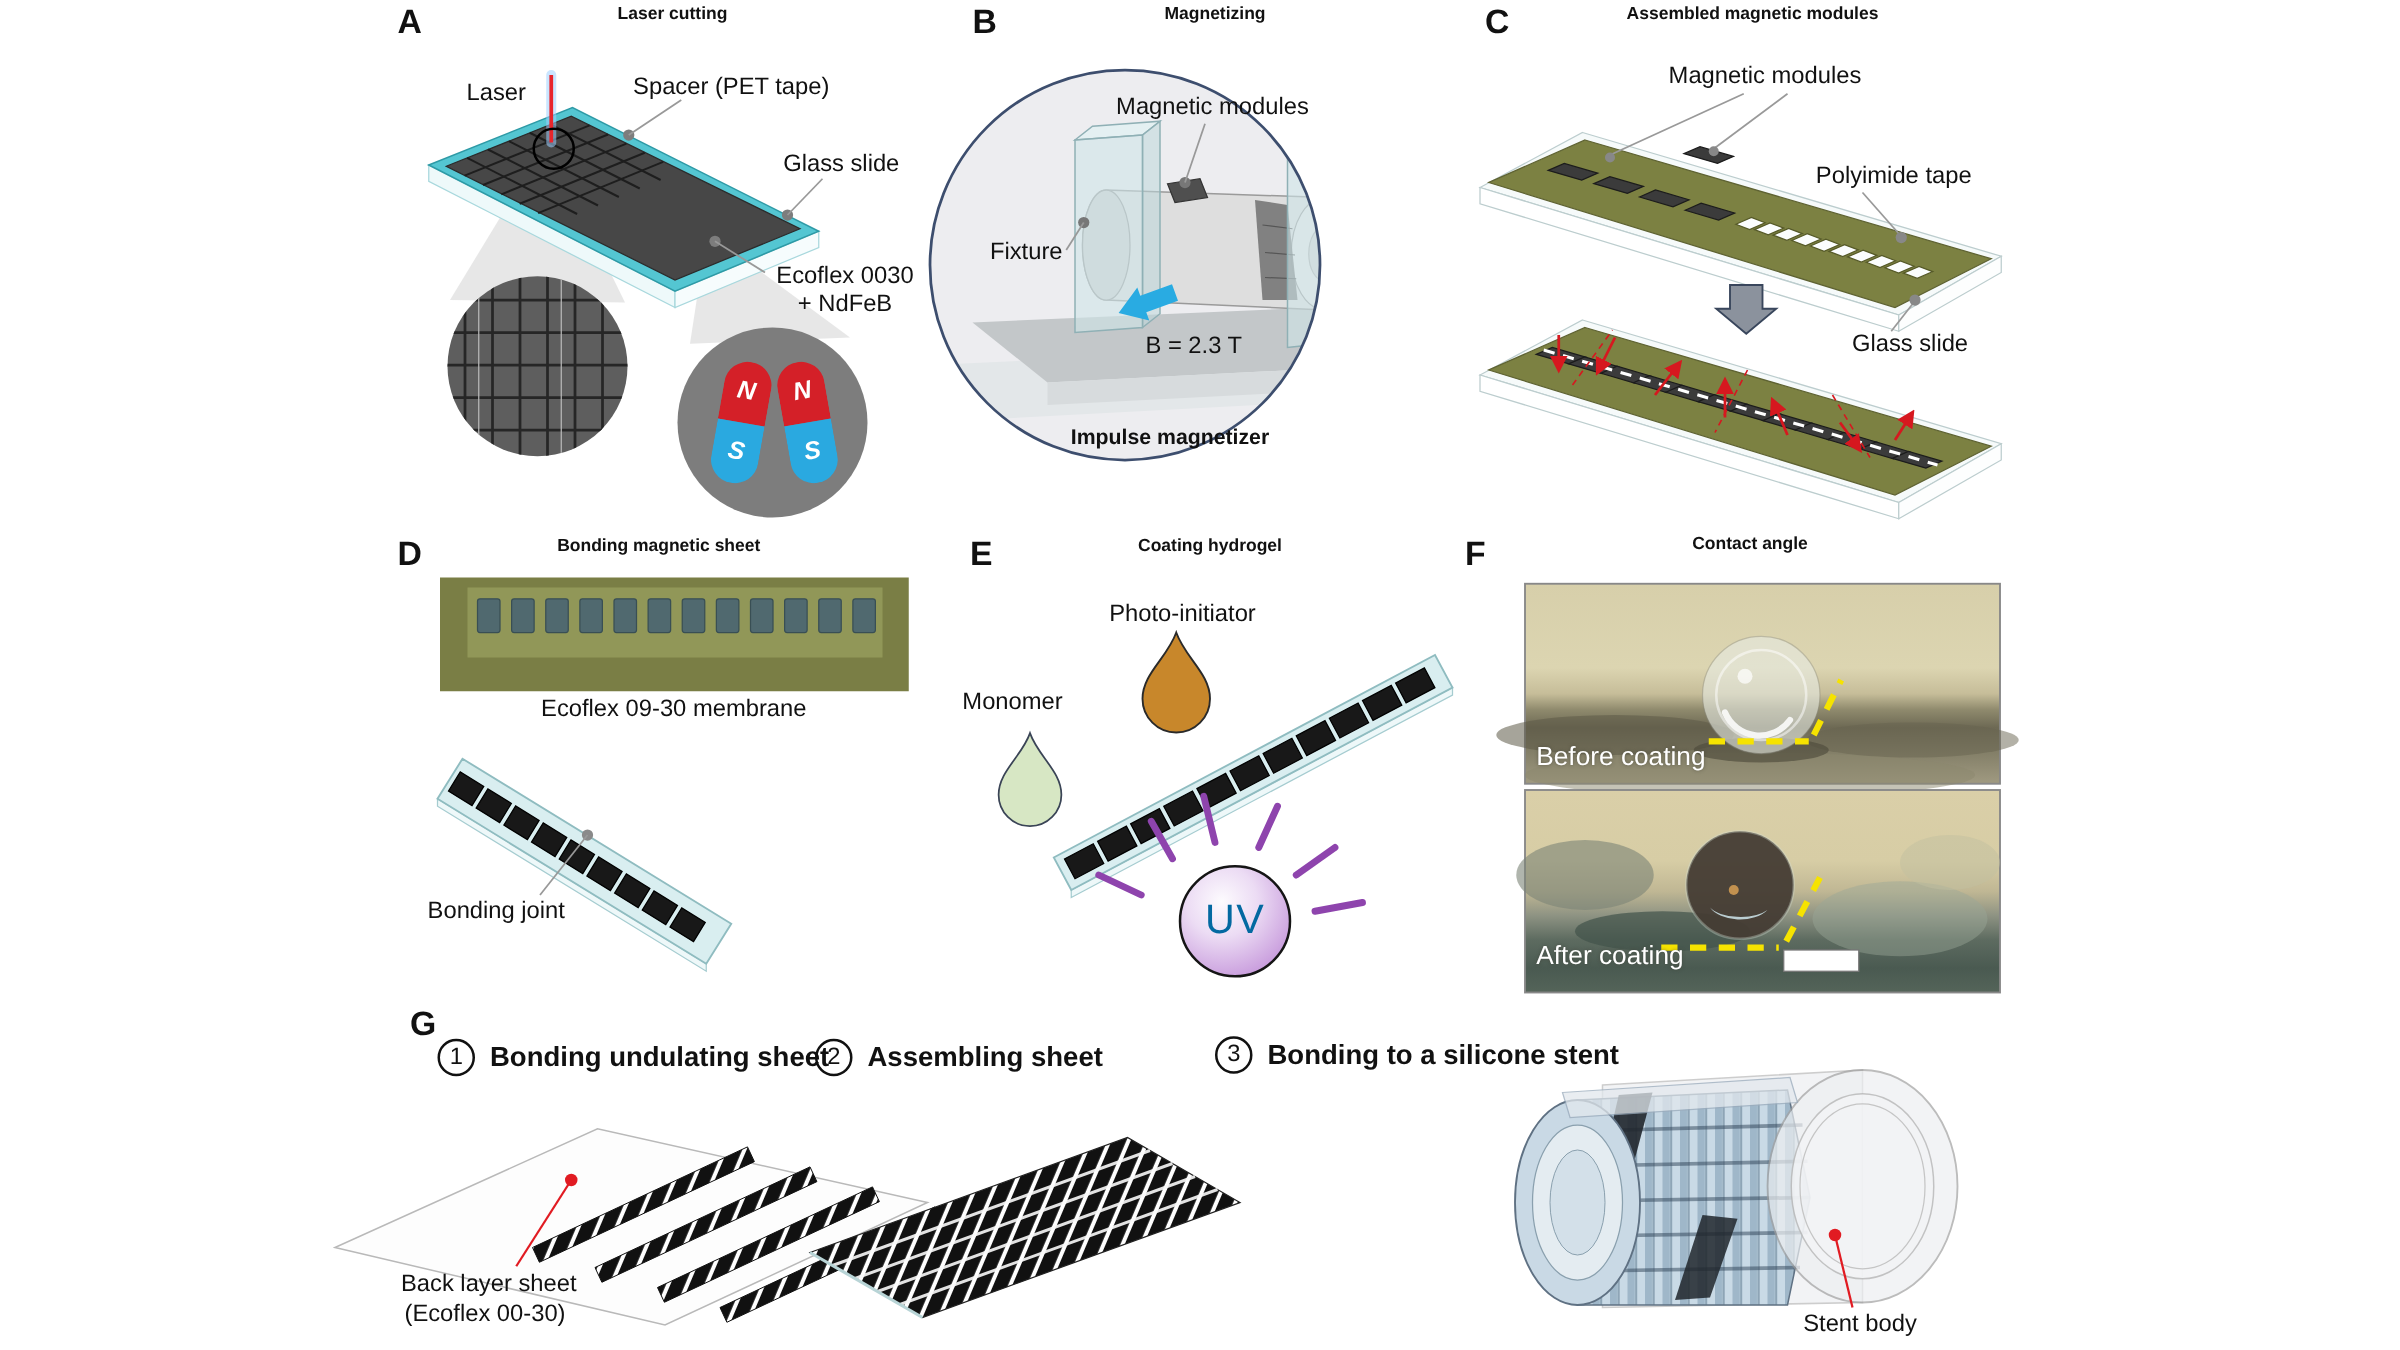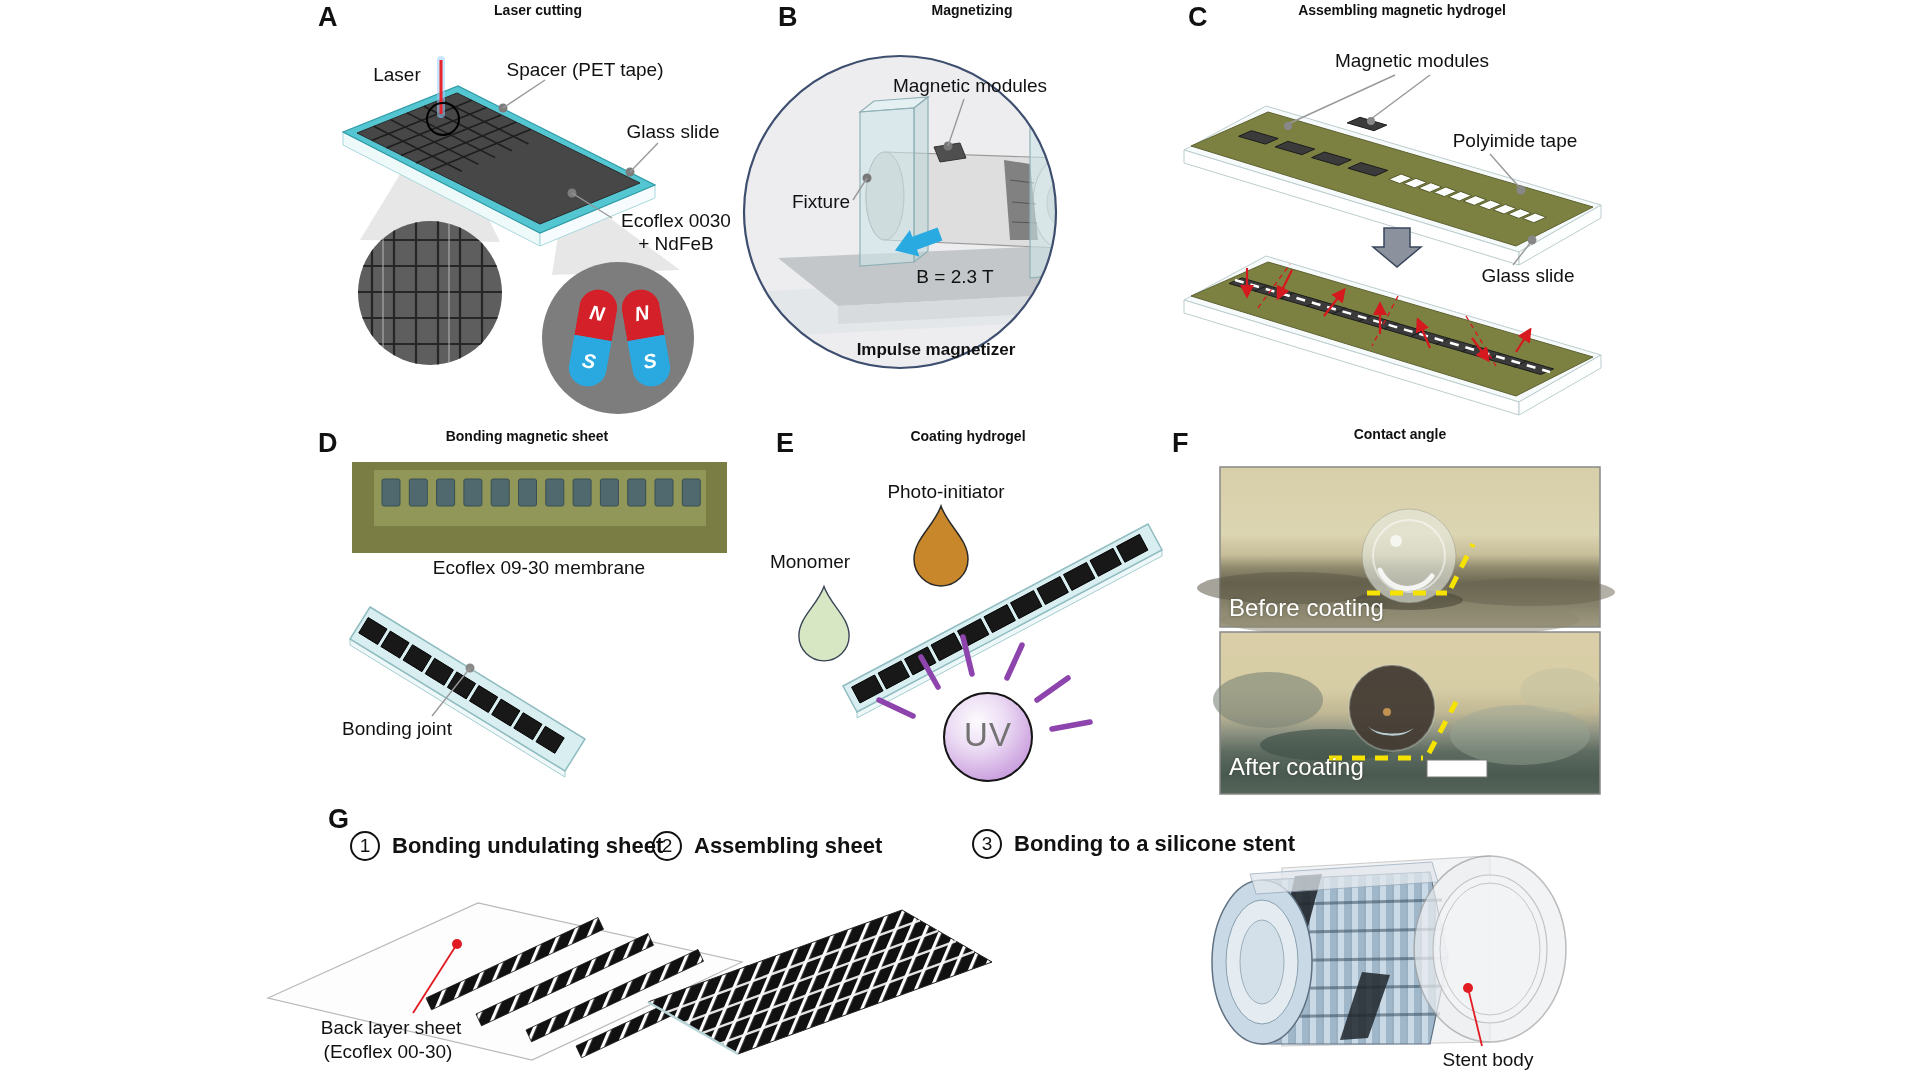--- a/index.html
+++ b/index.html
@@ -4,24 +4,24 @@
 <style>
   html,body{margin:0;padding:0;background:#fff;}
   body{width:1920px;height:1080px;position:relative;overflow:hidden;
        font-family:"Liberation Sans",sans-serif;color:#111;}
   .fig{position:absolute;inset:0;}
   svg.art{position:absolute;left:0;top:0;}
   .t{position:absolute;white-space:nowrap;}
   .letter{font-weight:700;font-size:27px;}
   .ttl{font-weight:700;font-size:14px;transform:translateX(-50%);}
   .lbl{font-size:19px;transform:translateX(-50%);text-align:center;line-height:23px;}
-  .white{color:#fff;font-size:24px;text-shadow:0 0 3px rgba(60,60,50,.6);}
+  .white{color:#fff;font-size:21px;text-shadow:0 0 3px rgba(60,60,50,.6);}
   .boldlbl{font-weight:700;font-size:17px;transform:translateX(-50%);}
   .ns{font-size:20px;font-weight:700;font-style:italic;color:#fff;}
-  .uvtxt{font-size:33px;color:#737373;transform:translate(-50%,-55%);letter-spacing:1px;}
+  .uvtxt{font-size:33px;color:#0369a1;transform:translate(-50%,-55%);letter-spacing:1px;}
   .stepnum{position:absolute;width:26px;height:26px;border:2px solid #111;border-radius:50%;
            font-size:19px;text-align:center;line-height:26px;}
   .stepttl{position:absolute;font-weight:700;font-size:22px;}
 </style>
 </head>
 <body>
 
 <div class="fig">
 
 <svg class="art" width="1920" height="1080" viewBox="0 0 1920 1080">
@@ -420,21 +420,21 @@
 <div class="t ns" style="left:650px;top:350px;transform:translateX(-50%) rotate(-10deg)">S</div>
 
 <div class="t letter" style="left:778px;top:2px">B</div>
 <div class="t ttl" style="left:972px;top:2px">Magnetizing</div>
 <div class="t lbl" style="left:970px;top:74px">Magnetic modules</div>
 <div class="t lbl" style="left:821px;top:190px">Fixture</div>
 <div class="t lbl" style="left:955px;top:265px">B = 2.3 T</div>
 <div class="t boldlbl" style="left:936px;top:340px">Impulse magnetizer</div>
 
 <div class="t letter" style="left:1188px;top:2px">C</div>
-<div class="t ttl" style="left:1402px;top:2px">Assembling magnetic hydrogel</div>
+<div class="t ttl" style="left:1402px;top:2px">Assembled magnetic modules</div>
 <div class="t lbl" style="left:1412px;top:49px">Magnetic modules</div>
 <div class="t lbl" style="left:1515px;top:129px">Polyimide tape</div>
 <div class="t lbl" style="left:1528px;top:264px">Glass slide</div>
 
 <div class="t letter" style="left:318px;top:428px">D</div>
 <div class="t ttl" style="left:527px;top:428px">Bonding magnetic sheet</div>
 <div class="t lbl" style="left:539px;top:556px">Ecoflex 09-30 membrane</div>
 <div class="t lbl" style="left:397px;top:717px">Bonding joint</div>
 
 <div class="t letter" style="left:776px;top:428px">E</div>

